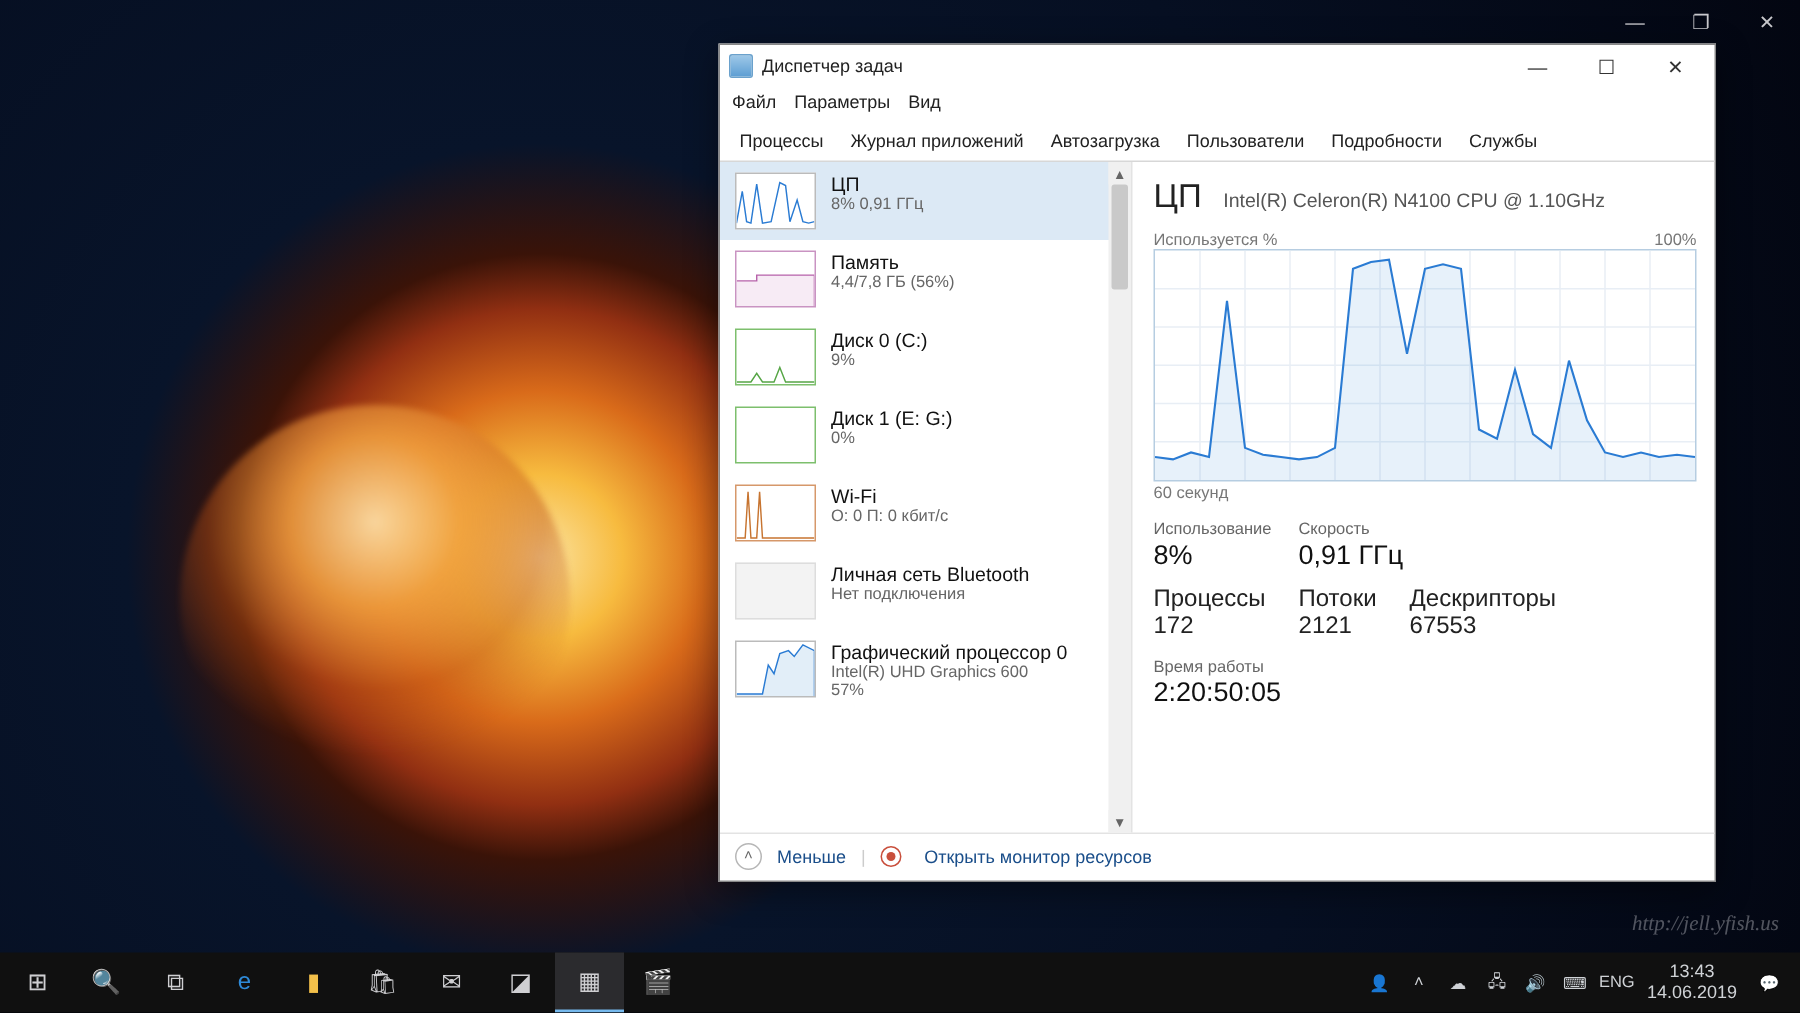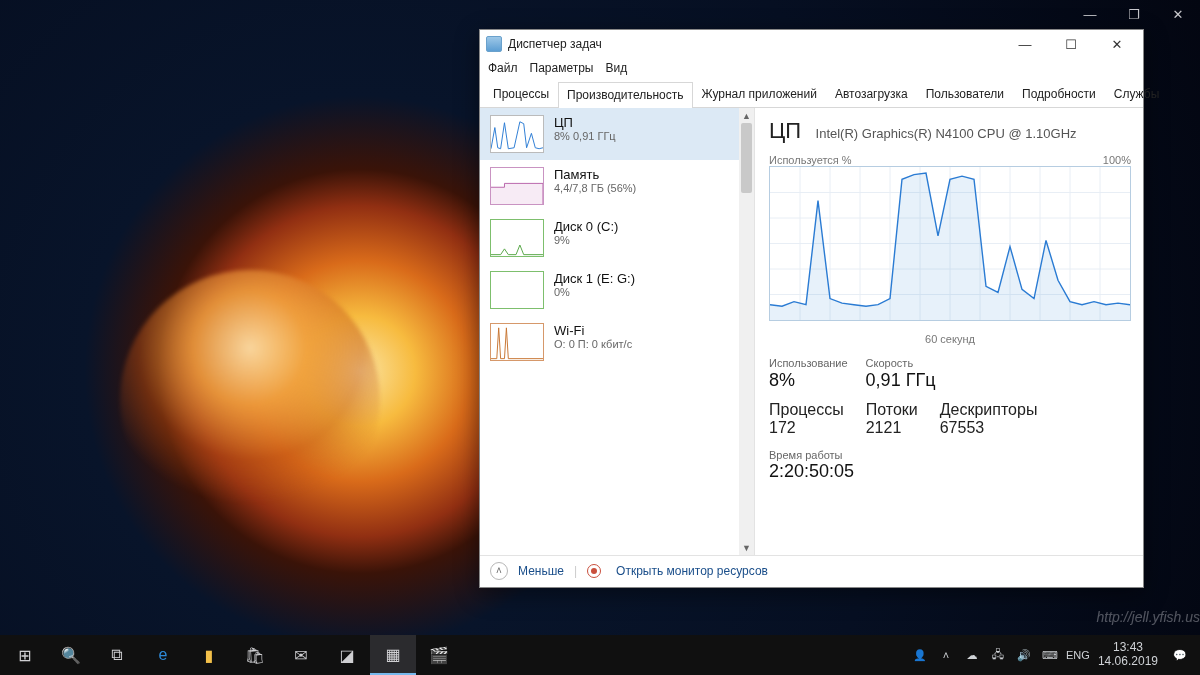--- a/index.html
+++ b/index.html
@@ -19,21 +19,21 @@
 .titlebar-os div { width:44px; height:28px; display:flex; align-items:center; justify-content:center; color:#c8c8cc; font-size:13px; cursor:pointer; }
 
 .taskbar { position:absolute; left:0; bottom:0; width:100%; height:40px; background:#101010; display:flex; align-items:center; padding:0 2px; }
 .taskbar .tb-item { width:46px; height:40px; display:flex; align-items:center; justify-content:center; color:#cfcfd2; font-size:16px; cursor:pointer; }
 .taskbar .tb-item.active { background:#2b2b2e; border-bottom:2px solid #76b9ed; }
 .taskbar .spacer { flex:1; }
 .taskbar .tray { display:flex; align-items:center; gap:6px; color:#cfd2d6; font-size:11px; padding:0 8px; }
 .taskbar .tray .clock { text-align:center; line-height:1.15; font-size:12px; padding:0 6px; }
 .taskbar .tray .tray-ic { width:20px; text-align:center; cursor:pointer; }
 
-.watermark { position:absolute; right:0; bottom:50px; color:rgba(230,230,235,.35); font-size:14px; font-style:italic; }
+.watermark { position:absolute; right:14px; bottom:50px; color:rgba(230,230,235,.35); font-size:14px; font-style:italic;font-family:Liberation Serif, serif; }
 
 
 .tm {
   position:absolute; left:479px; top:29px; width:665px; height:559px;
   background:#fff; border:1px solid #888; box-shadow:0 6px 22px rgba(0,0,0,.45);
 }
 .tm-title { height:28px; display:flex; align-items:center; gap:6px; padding:0 6px; font-size:12px; color:#222; }
 .tm-title .ico { width:16px; height:16px; background:linear-gradient(#9ec8e8,#5d9ed3); border:1px solid #6aa1cc; border-radius:2px; }
 .tm-title .sp { flex:1; }
 .tm-title .wbtn { width:40px; height:22px; display:flex; align-items:center; justify-content:center; color:#333; font-size:13px; cursor:pointer; }
@@ -57,21 +57,21 @@
 .side-scroll .thumb { position:absolute; left:2px; right:2px; top:0; height:70px; background:#c9c9c9; border-radius:2px; }
 .side-scroll .arr { position:absolute; left:0; right:0; height:15px; display:flex; align-items:center; justify-content:center; color:#666; font-size:9px; background:#f0f0f0; }
 .side-scroll .arr.bot { bottom:0; }
 
 .tm-main { flex:1; padding:10px 12px 0 14px; color:#222; }
 .tm-main h2 { font-weight:400; font-size:22px; display:inline-block; }
 .tm-main .model { font-size:13px; color:#555; margin-left:10px; }
 .chart-head { display:flex; justify-content:space-between; font-size:11px; color:#777; margin-top:10px; }
 .chart { height:155px; border:1px solid #b6cde1; background:#fff; position:relative; overflow:hidden; }
 .chart svg { width:100%; height:100%; }
-.chart-foot { font-size:11px; color:#777; margin-top:12px;text-align:center; }
+.chart-foot { font-size:11px; color:#777; margin-top:2px; }
 .stats { display:flex; margin-top:12px; gap:0; }
 .stats .col { padding-right:18px; }
 .stats .lbl { font-size:11px; color:#666; }
 .stats .val { font-size:18px; color:#111; margin-top:1px; }
 .stats .rcol { margin-left:auto; font-size:11px; color:#666; line-height:1.6; min-width:120px; }
 .row2 { display:flex; gap:22px; margin-top:10px; }
 .uptime { margin-top:12px; }
 .uptime .lbl { font-size:11px; color:#666; }
 .uptime .val { font-size:18px; color:#111; }
 
@@ -108,21 +108,20 @@
     </div>
 
     <div class="tm-menu">
       <span>Файл</span>
       <span>Параметры</span>
       <span>Вид</span>
     </div>
 
     <div class="tm-tabs">
       <div class="tab">Процессы</div>
-      <div class="tab active">Производительность</div>
       <div class="tab">Журнал приложений</div>
       <div class="tab">Автозагрузка</div>
       <div class="tab">Пользователи</div>
       <div class="tab">Подробности</div>
       <div class="tab">Службы</div>
     </div>
 
     <div class="tm-body">
       <div class="tm-side">
         <div class="tm-side-inner">
@@ -170,32 +169,51 @@
             <div class="mini" style="border-color:#d6986a">
               <svg viewBox="0 0 54 38" preserveAspectRatio="none">
                   <polyline fill="none" stroke="#c77430" stroke-width="1" points="0,36 6,36 8,4 10,36 14,36 16,4 18,36 54,36"></polyline>
                 </svg>
             </div>
             <div class="info">
               <div class="t">Wi-Fi</div>
               <div class="s">О: 0 П: 0 кбит/с</div>
             </div>
           </div>
+          <div class="side-item">
+            <div class="mini" style="border-color:#ddd;background:#f3f3f3"></div>
+            <div class="info">
+              <div class="t">Личная сеть Bluetooth</div>
+              <div class="s">Нет подключения</div>
+            </div>
+          </div>
+          <div class="side-item">
+            <div class="mini">
+              <svg viewBox="0 0 54 38" preserveAspectRatio="none">
+                  <polyline fill="rgba(60,140,210,.15)" stroke="#2a7bd3" stroke-width="1" points="0,36 18,36 22,16 26,22 30,8 36,6 40,10 46,2 54,6 54,38 0,38"></polyline>
+                </svg>
+            </div>
+            <div class="info">
+              <div class="t">Графический процессор 0</div>
+              <div class="s" style="white-space:pre-line">Intel(R) UHD Graphics 600
+57%</div>
+            </div>
+          </div>
         </div>
         <div class="side-scroll">
           <div class="arr">▲</div>
           <div class="thumb" style="top:15px"></div>
           <div class="arr bot">▼</div>
         </div>
       </div>
 
       <div class="tm-main">
         <div>
           <h2>ЦП</h2>
-          <span class="model">Intel(R) Graphics(R) N4100 CPU @ 1.10GHz</span>
+          <span class="model">Intel(R) Celeron(R) N4100 CPU @ 1.10GHz</span>
         </div>
         <div class="chart-head">
           <span>Используется %</span>
           <span>100%</span>
         </div>
         <div class="chart">
           <svg id="cpu-chart" viewBox="0 0 360 155" preserveAspectRatio="none">
               <line x1="0" y1="25.833333333333332" x2="360" y2="25.833333333333332" stroke="#e8eef5"></line>
               <line x1="0" y1="51.666666666666664" x2="360" y2="51.666666666666664" stroke="#e8eef5"></line>
               <line x1="0" y1="77.5" x2="360" y2="77.5" stroke="#e8eef5"></line>

